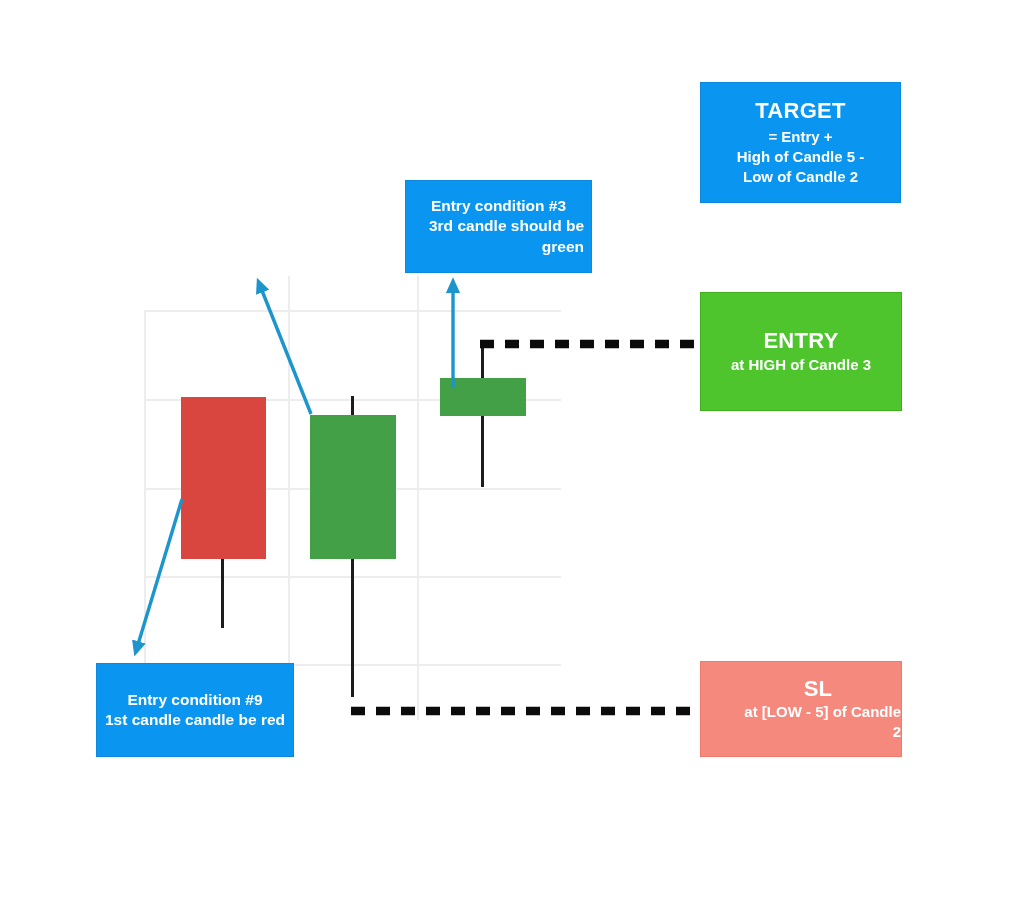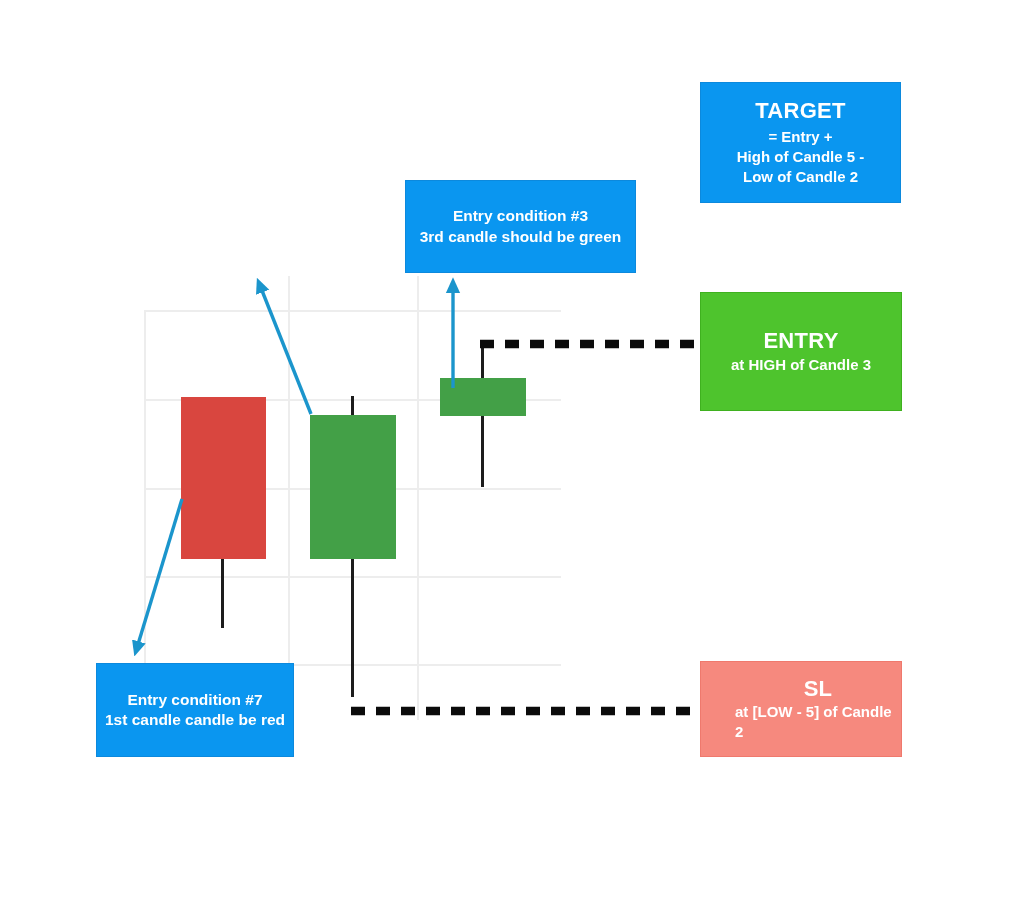--- a/index.html
+++ b/index.html
@@ -53,21 +53,21 @@
   .c3-wick-high { left: 481px; top: 343px; height: 35px; }
   .c3-wick-low  { left: 481px; top: 416px; height: 71px; }
   
   .label-box {
     position: absolute;
     z-index: 3;
     display: flex;
     flex-direction: column;
     align-items: center;
     justify-content: center;
-    text-align: left;
+    text-align: right;
     color: var(--label_text);
     font-weight: 700;
     box-sizing: border-box;
   }
   .box-blue {
     background: var(--box_blue);
     border: 1px solid var(--box_blue_border);
   }
   .box-green {
     background: var(--entry_green);
@@ -81,21 +81,21 @@
   .big-title { font-size: 22px; line-height: 1.2; letter-spacing: 0.3px; }
   .sub-line  { font-size: 15px; line-height: 1.34; }
   .cond-line { font-size: 15.5px; line-height: 1.32; }
   .box-target { left: 700px; top: 82px;  width: 201px; height: 121px; }
   .box-target .big-title { margin-bottom: 3px; }
   .box-entry  { left: 700px; top: 292px; width: 202px; height: 119px; }
   .box-sl     { left: 700px; top: 661px; width: 202px; height: 96px; }
   .box-sl .sub-narrow { max-width: 174px; }
   .box-cond1 { left: 96px;  top: 663px; width: 198px; height: 94px; padding: 0 7px; }
   .box-cond2 { left: 183px; top: 180px; width: 199px; height: 93px; padding: 0 7px; }
-  .box-cond3 { left: 405px; top: 180px; width: 231px; height: 93px; padding: 0 7px; }
+  .box-cond3 { left: 405px; top: 180px; width: 187px; height: 93px; padding: 0 7px; }
   
   .overlay {
     position: absolute;
     left: 0; top: 0;
     z-index: 4;
     pointer-events: none;
   }
   .dash-line {
     stroke: var(--dash_black);
     stroke-width: 8.5;
@@ -146,21 +146,21 @@
     <div class="big-title">ENTRY</div>
     <div class="sub-line">at HIGH of Candle 3</div>
   </div>
 
   <div class="label-box box-salmon box-sl">
     <div class="big-title">SL</div>
     <div class="sub-line sub-narrow">at [LOW - 5] of Candle 2</div>
   </div>
 
   <div class="label-box box-blue box-cond1">
-    <div class="cond-line">Entry condition #7</div>
+    <div class="cond-line">Entry condition #9</div>
     <div class="cond-line">1st candle candle be red</div>
   </div>
 
 
   <div class="label-box box-blue box-cond3">
     <div class="cond-line">Entry condition #3</div>
     <div class="cond-line">3rd candle should be green</div>
   </div>
 
   <svg class="overlay" width="1024" height="905" viewBox="0 0 1024 905">

